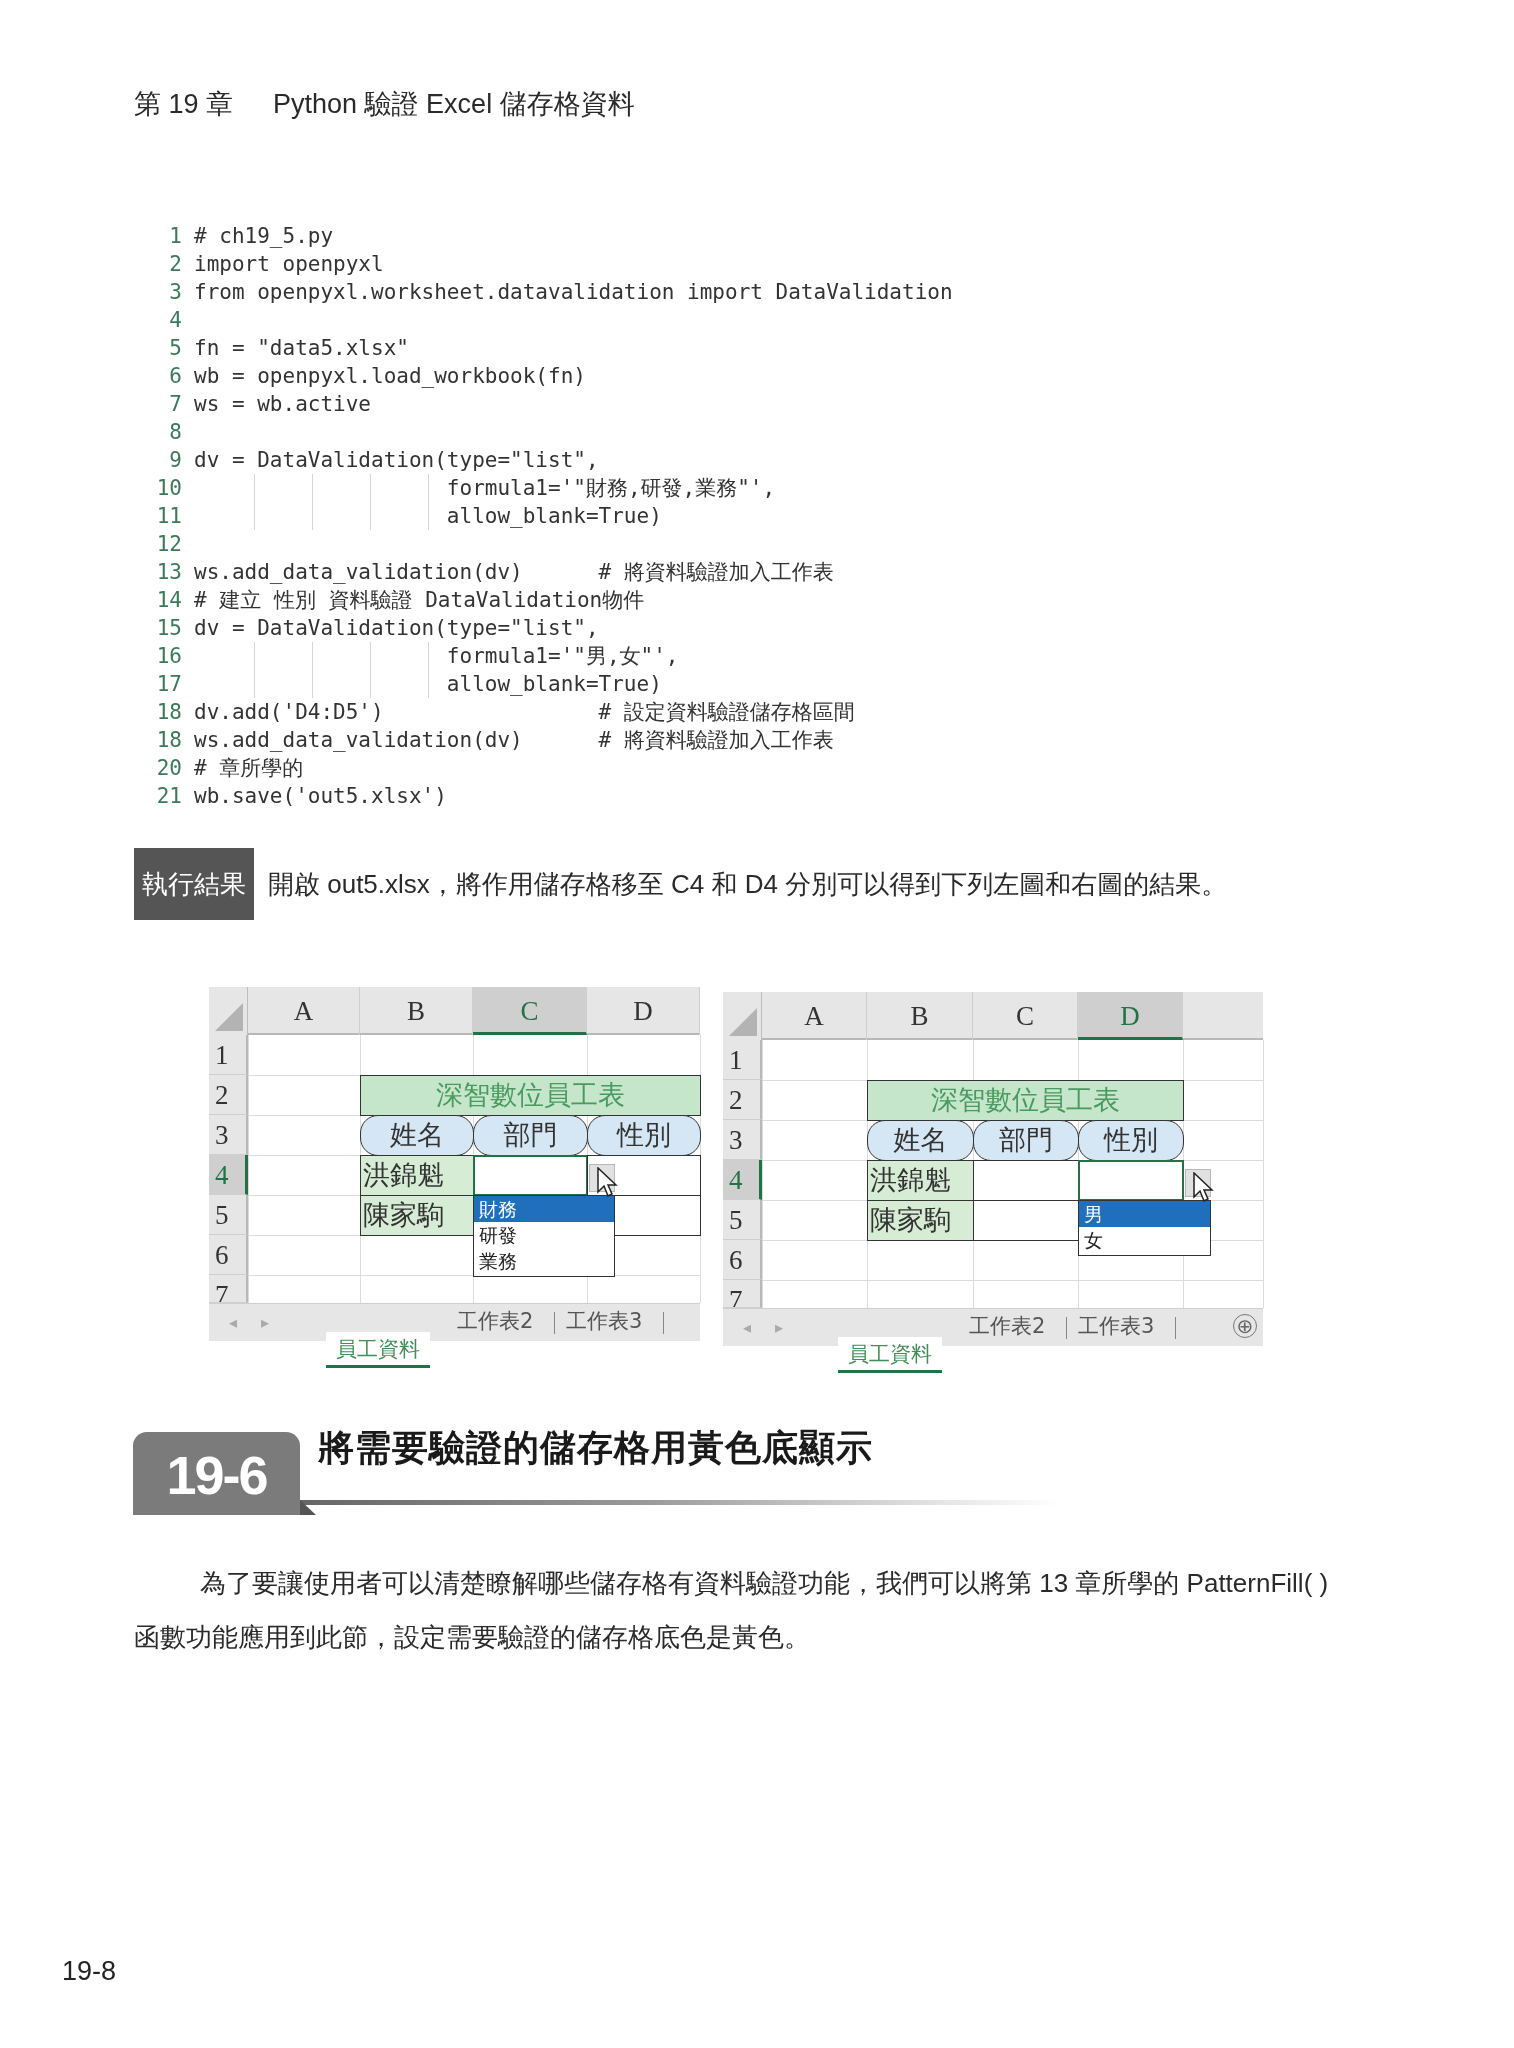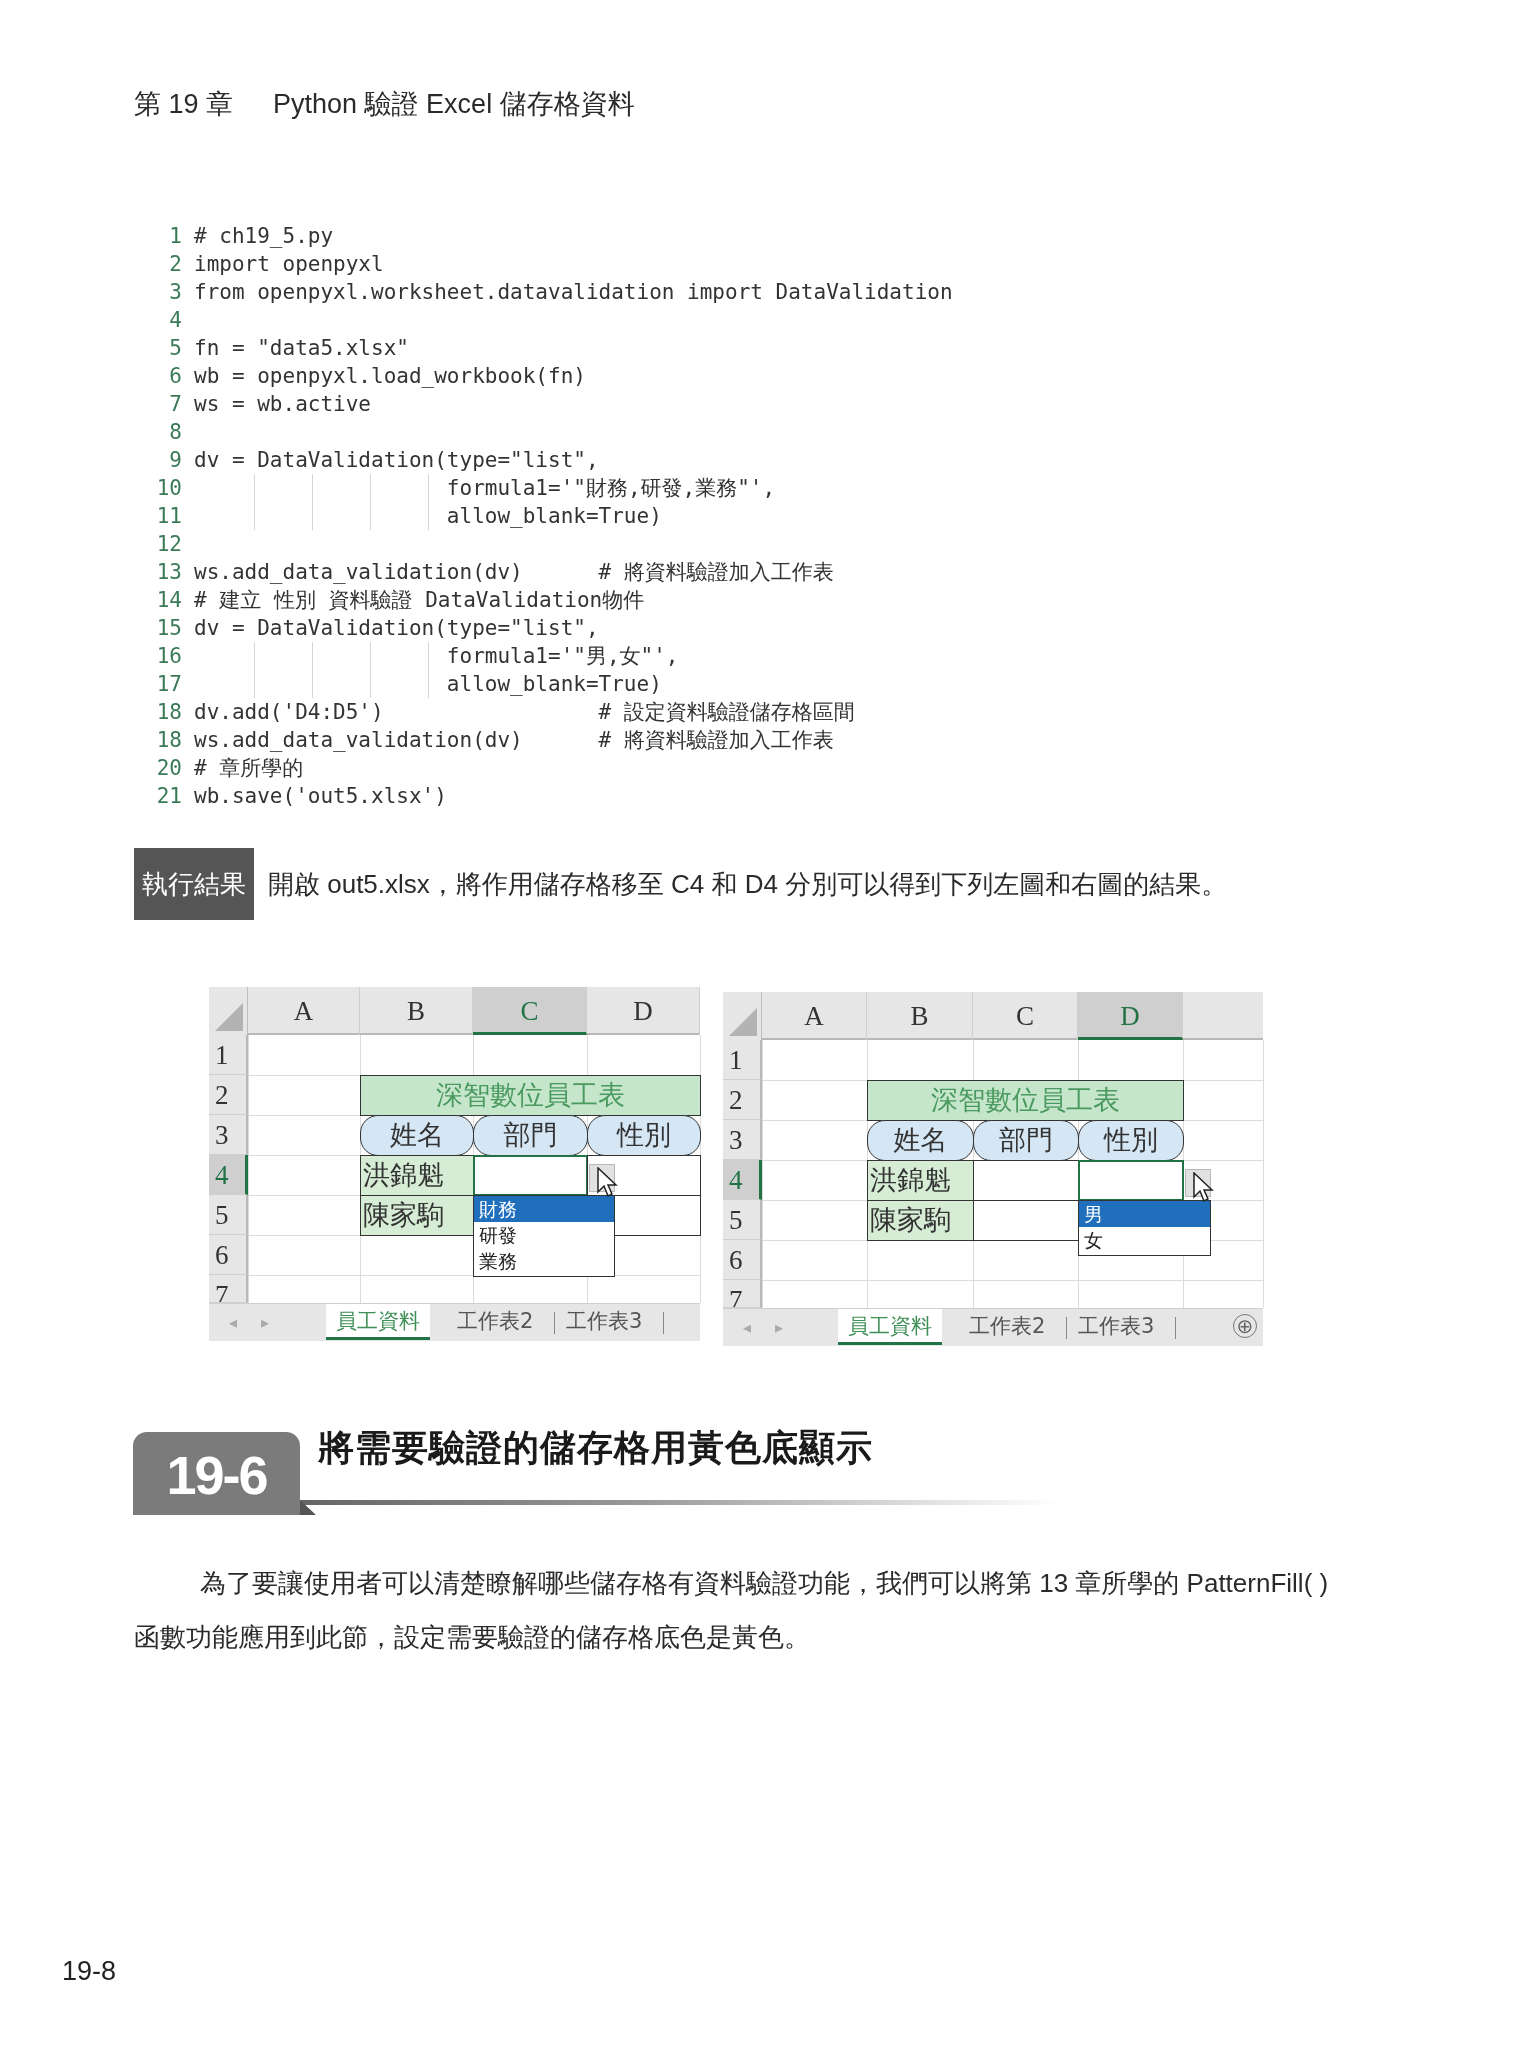--- a/index.html
+++ b/index.html
@@ -55,21 +55,21 @@
   .c-empty { background: #fff; }
   .c-active { border: 2px solid #217346; }
   .dd-btn { position: absolute; width: 26px; height: 28px; background: #e1e1e1; border: 1px solid #b8b8b8; box-sizing: border-box; }
   .dd-btn::after { content: ""; position: absolute; left: 7px; top: 10px; border-left: 5px solid transparent; border-right: 5px solid transparent; border-top: 6px solid #444; }
   .dd-list { position: absolute; background: #fff; border: 1px solid #333; box-sizing: border-box; font-family: "DejaVu Sans", sans-serif; }
   .dd-item { height: 26px; line-height: 26px; font-size: 19px; padding-left: 5px; color: #222; }
   .dd-item.hl { background: #1f6fbd; color: #fff; }
   .tabbar { position: absolute; left: 0; height: 38px; background: #e6e6e6; border-top: 1px solid #cfcfcf; box-sizing: border-box; font-family: "DejaVu Sans", sans-serif; }
   .tab-nav { position: absolute; top: 9px; font-size: 16px; color: #aaa; }
   .tab { position: absolute; top: 0; height: 36px; line-height: 34px; font-size: 21px; color: #555; padding: 0 10px; }
-  .tab.active { background: #fff; color: #3f8f56; border-bottom: 3px solid #217346; box-sizing: border-box; }
+  .tab.active { background: #fff; color: #3f8f56; border-bottom: 3px solid #217346; box-sizing: border-box; margin-top: 28px; }
   .tab-sep { position: absolute; top: 8px; width: 1px; height: 22px; background: #888; }
   .tab-add { position: absolute; top: 5px; width: 24px; height: 24px; border: 1.5px solid #777; border-radius: 50%; text-align: center; line-height: 22px; font-size: 20px; color: #666; box-sizing: border-box; }
 
   
   .sec-badge {
     left: 133px; top: 1432px; width: 167px; height: 83px; background: #7b7b7b;
     border-radius: 14px 14px 0 0; color: #fff; font-weight: bold; font-size: 54px;
     line-height: 86px; text-align: center; font-family: "Liberation Sans", "DejaVu Sans", sans-serif;
     letter-spacing: -2px;
   }

